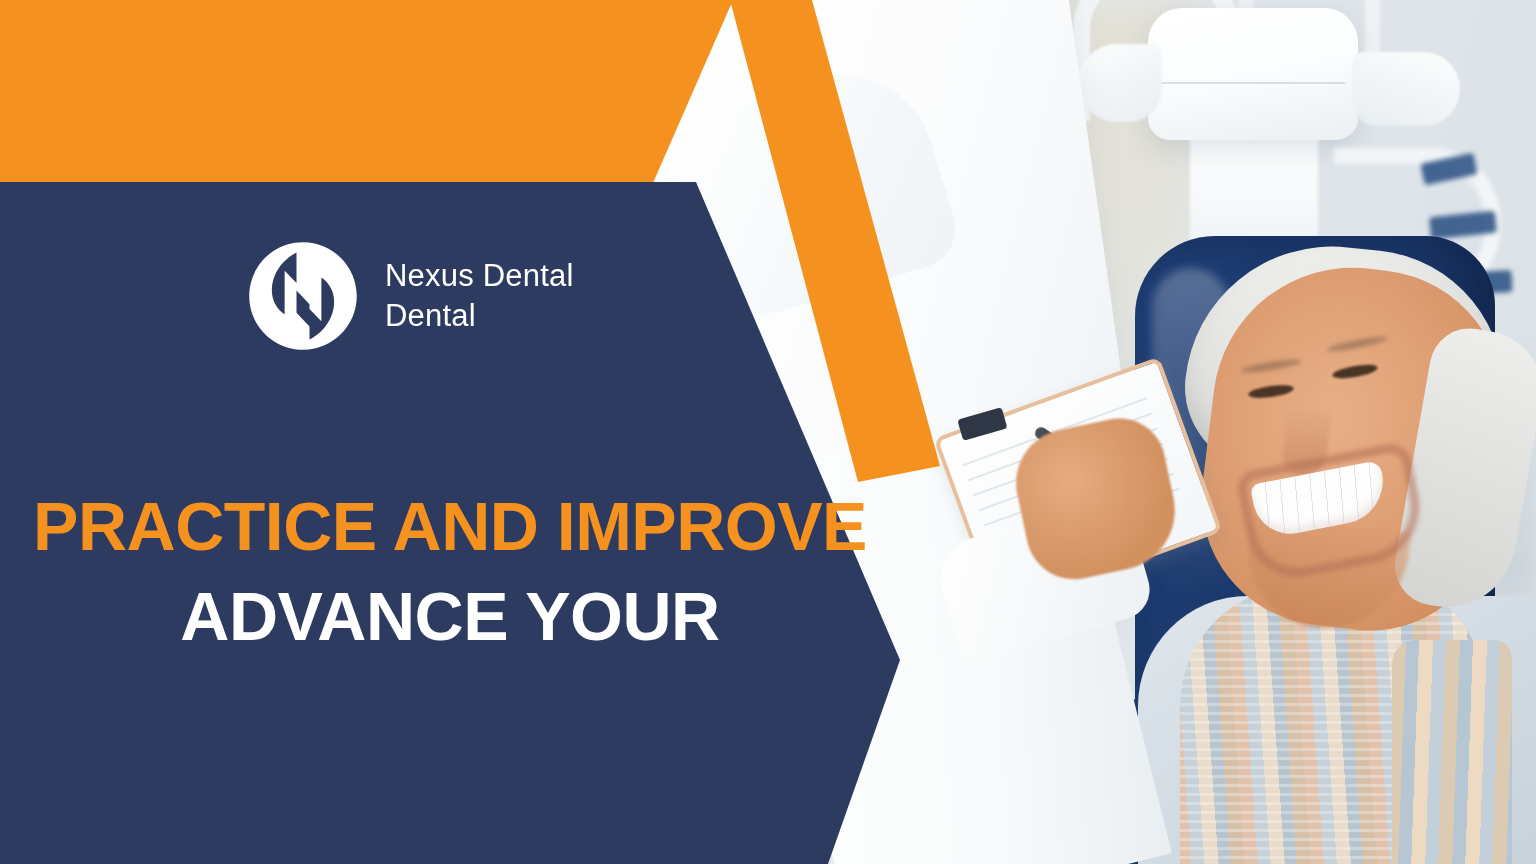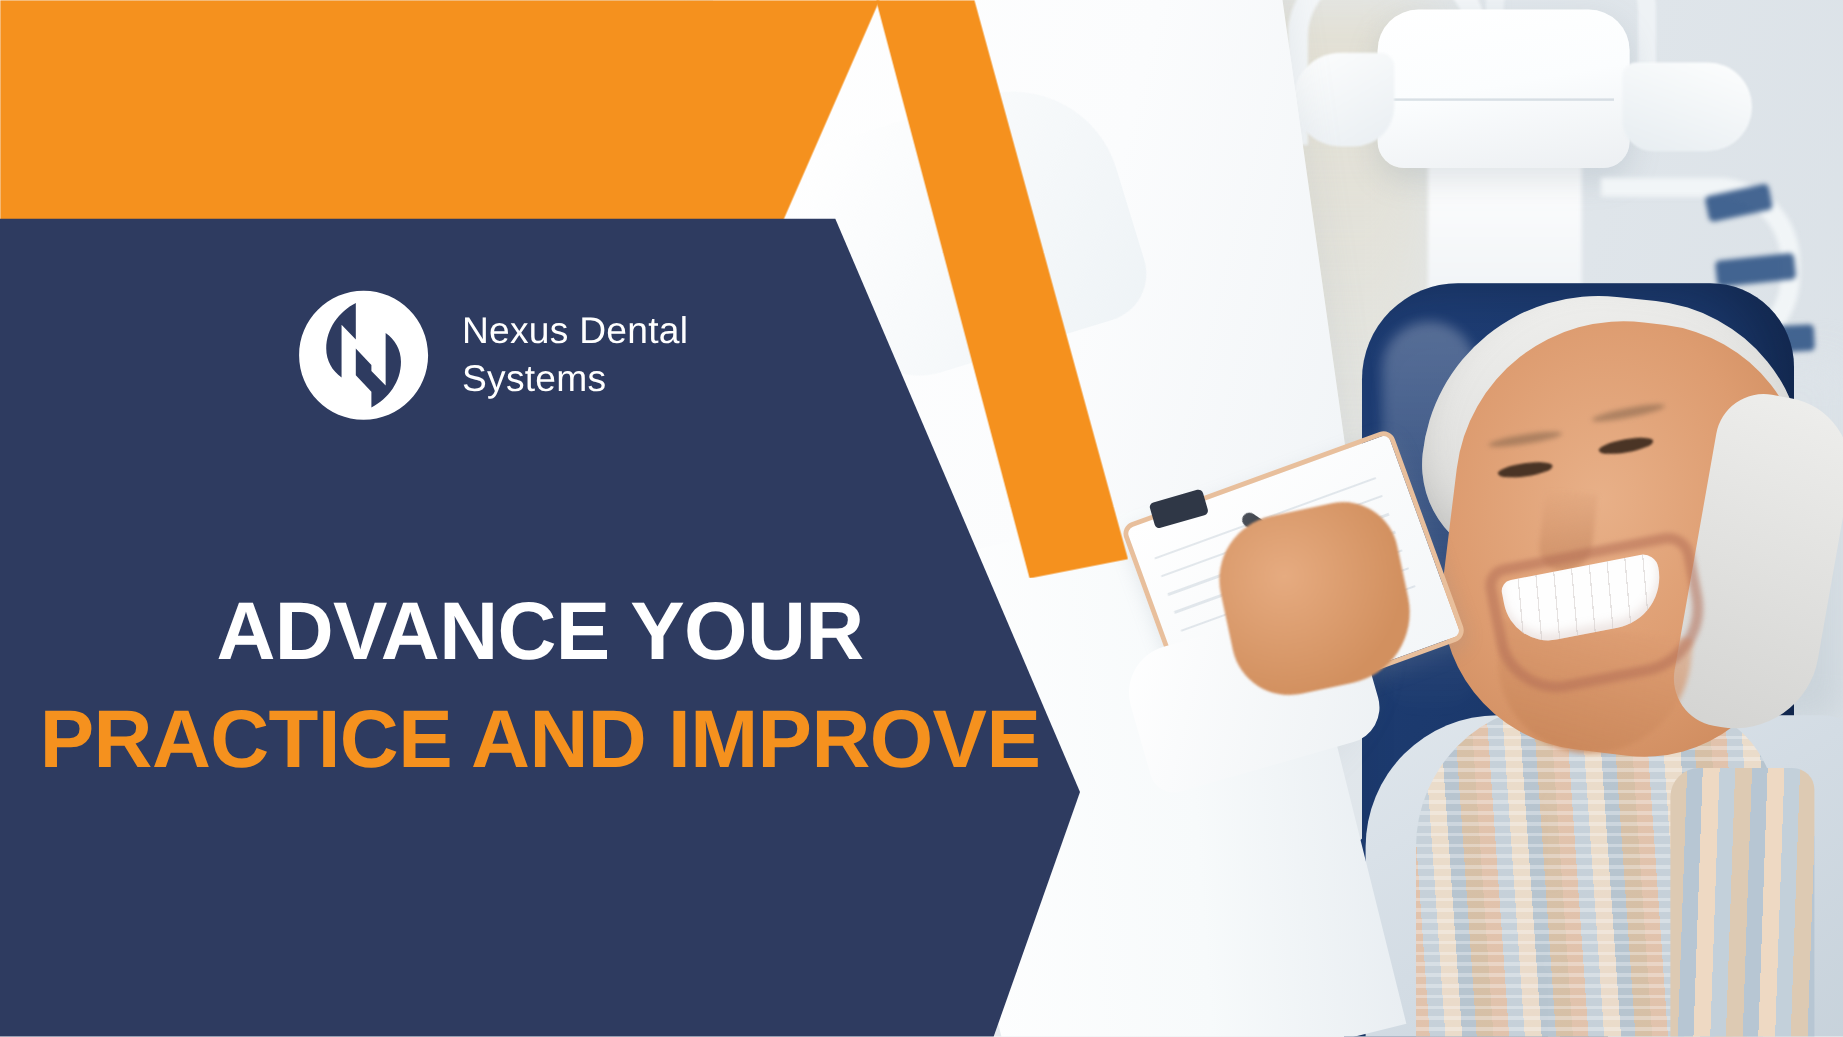--- a/index.html
+++ b/index.html
@@ -680,23 +680,23 @@
       <svg class="brand-mark" viewBox="0 0 100 100" aria-hidden="true">
         <path fill="#ffffff" fill-rule="evenodd" d="M50 2C23.49 2 2 23.49 2 50s21.49 48 48 48 48-21.49 48-48S76.51 2 50 2Z
                  M44.2 11.1v27.2L33.6 27.4v39.1c-6.9-4.6-11.4-12.4-11.4-21.4
                  0-14.9 9.4-27.6 22-34Z
                  M55.8 88.9V61.7l10.6 10.9V33.5c6.9 4.6 11.4 12.4 11.4 21.4
                  0 14.9-9.4 27.6-22 34Z
                  M44.2 45.1 55.8 57.3v19.9L44.2 64.9Z"></path>
       </svg>
       <div class="brand-text">
         <span class="l1">Nexus Dental</span>
-        <span class="l2">Systems</span>
+        <span class="l2">Dental</span>
       </div>
     </div>
 
     <div class="headline">
+      <span class="line o">PRACTICE AND IMPROVE</span>
       <span class="line w">ADVANCE YOUR</span>
-      <span class="line o">PRACTICE AND IMPROVE</span>
     </div>
 
   </div>
 </div>
 
 </body></html>

